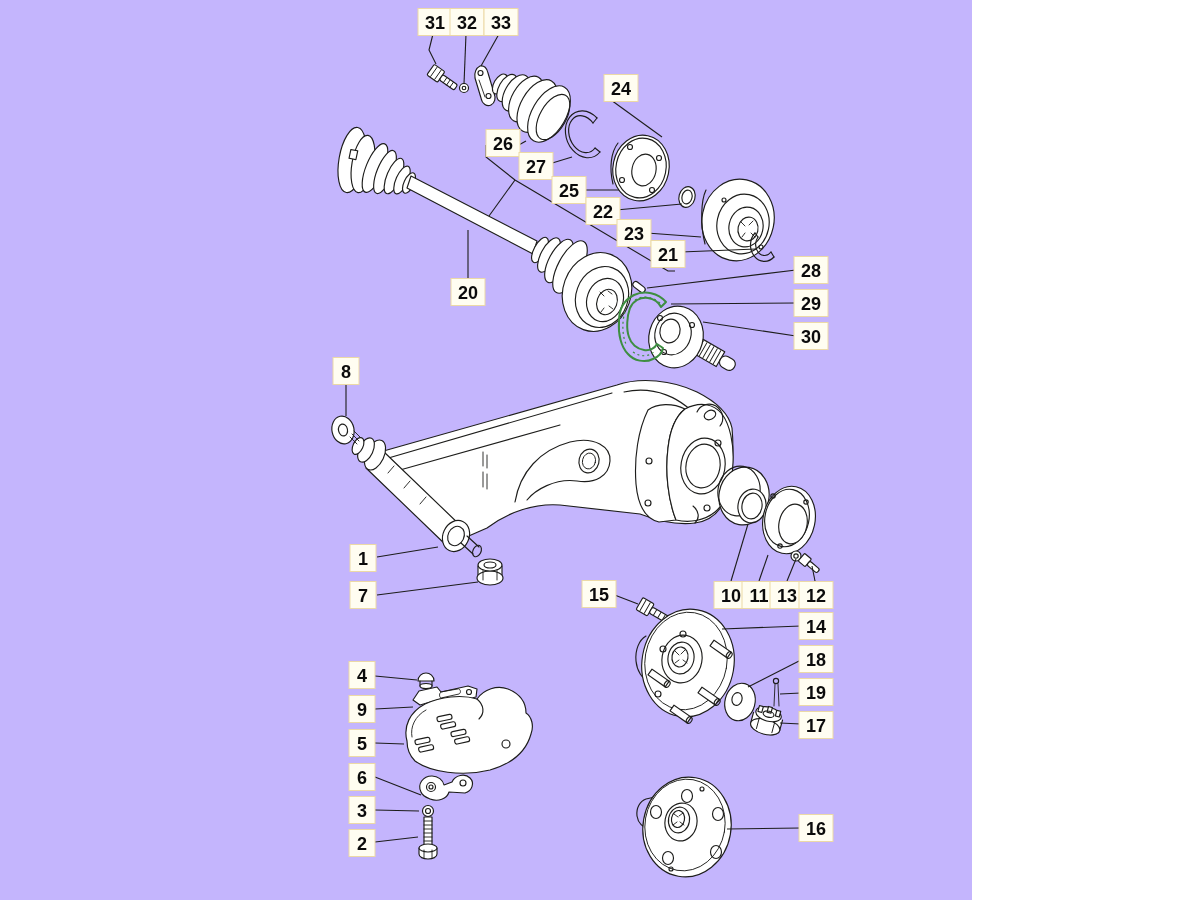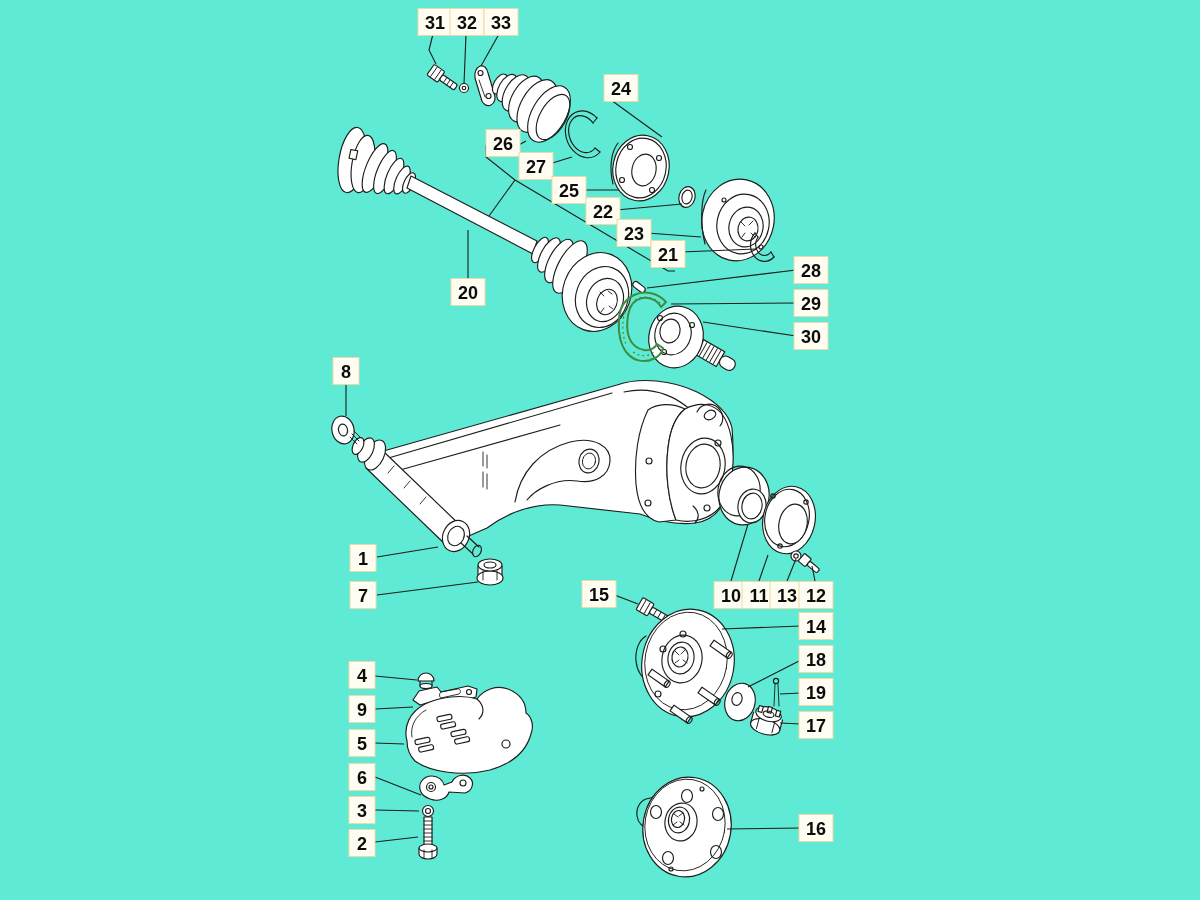--- a/index.html
+++ b/index.html
@@ -1,16 +1,16 @@
 <!DOCTYPE html>
 <html style="--line: #1d1d1b; --hl: #3e8e41; --cbg: #fffdf1; --cbr: #ecd9a6; --ctx: #0b0b0b;"><head>
 <meta charset="utf-8">
 <style>
   html,body{margin:0;padding:0;background:#fff;}
-  .stage{position:relative;width:1200px;height:900px;background:#5eead4;overflow:hidden;
+  .stage{position:relative;width:972px;height:900px;background:#c4b5fd;overflow:hidden;
          font-family:"Liberation Sans",sans-serif;}
   svg{position:absolute;left:0;top:0;}
   
   .l{fill:none;stroke:var(--line,#1d1d1b);stroke-width:1.15;stroke-linecap:round;stroke-linejoin:round;}
   .fw{fill:#ffffff;stroke:var(--line,#1d1d1b);stroke-width:1.15;stroke-linecap:round;stroke-linejoin:round;}
   .thin{stroke-width:0.9;}
   .hl{fill:none;stroke:var(--hl,#3e8e41);stroke-width:2;stroke-linecap:round;stroke-linejoin:round;}
   .hld{fill:none;stroke:var(--hl,#3e8e41);stroke-width:1.2;stroke-dasharray:2 3;}
   .leader{fill:none;stroke:var(--line,#1d1d1b);stroke-width:1.1;}
   .callout-box{fill:var(--cbg,#fffdf1);stroke:var(--cbr,#ecd9a6);stroke-width:1;}

